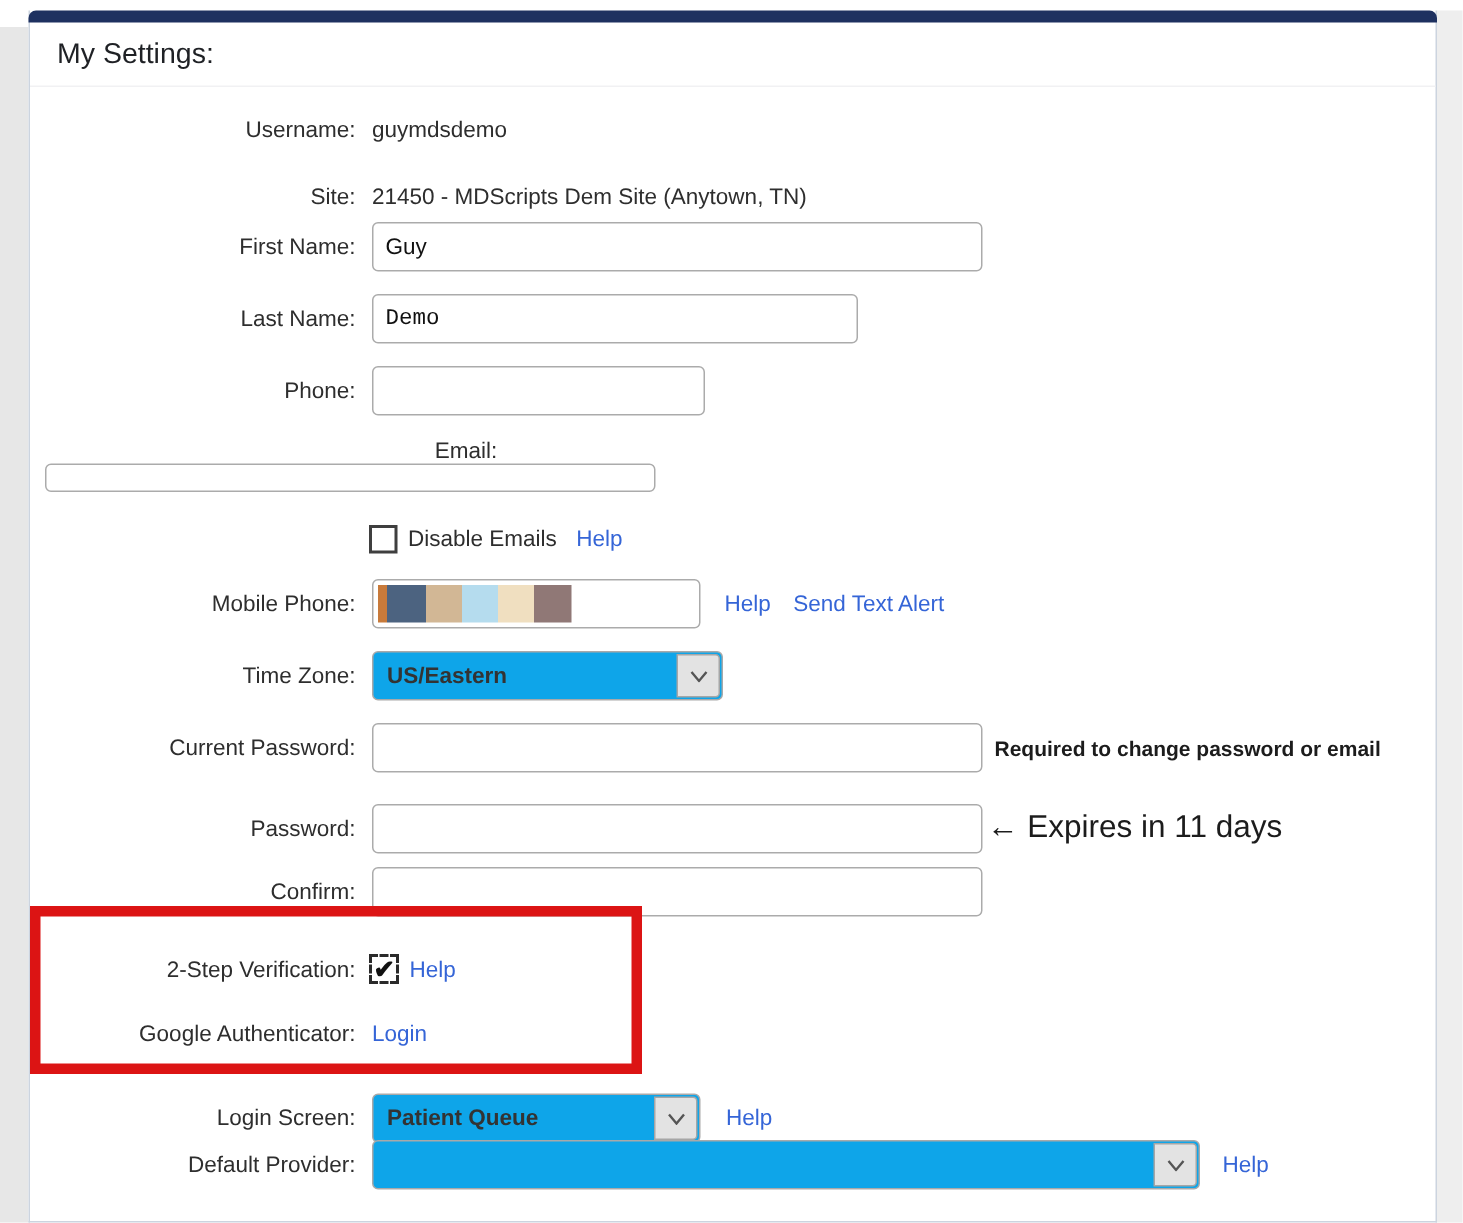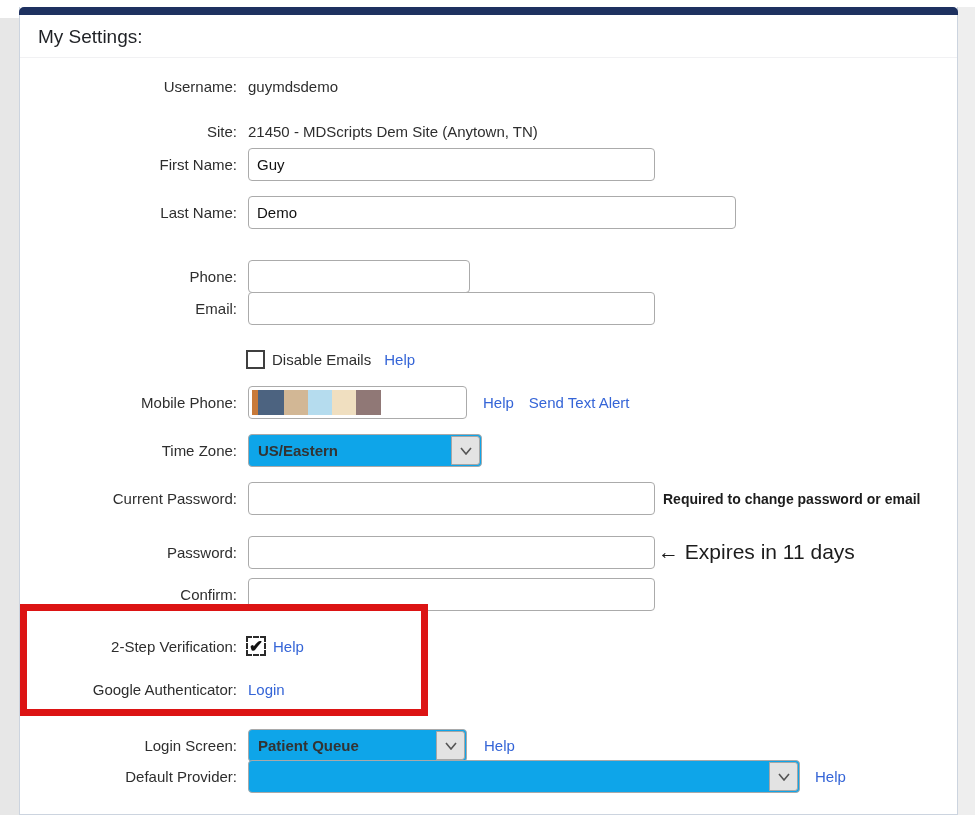--- a/index.html
+++ b/index.html
@@ -75,29 +75,29 @@
   <div class="val">21450 - MDScripts Dem Site (Anytown, TN)</div>
 </div>
 
 <div class="row" style="top:148px; height:33px;">
   <div class="lbl">First Name:</div>
   <input class="inp" style="width: 407px;" value="Guy">
 </div>
 
 <div class="row" style="top:196px; height:33px;">
   <div class="lbl">Last Name:</div>
-  <input class="inp" style="width: 488px;" value="Demo">
+  <input class="inp" style="width: 324px; font-family: Liberation Mono, monospace;" value="Demo">
 </div>
 
-<div class="row" style="top:260px; height:33px;">
+<div class="row" style="top:244px; height:33px;">
   <div class="lbl">Phone:</div>
   <input class="inp" style="width: 222px;" value="">
 </div>
 
-<div class="row" style="top:292px; height:33px;">
+<div class="row" style="top:292px; height:33px;flex-direction:column;">
   <div class="lbl">Email:</div>
   <input class="inp" style="width: 407px;" value="">
 </div>
 
 <div class="row" style="left:246px; top:348px; height:22px;">
   <div class="cb"></div>
   <div class="val" style="margin-left:7px;">Disable Emails</div>
   <a class="link" href="#" style="margin-left:13px;">Help</a>
 </div>
 

